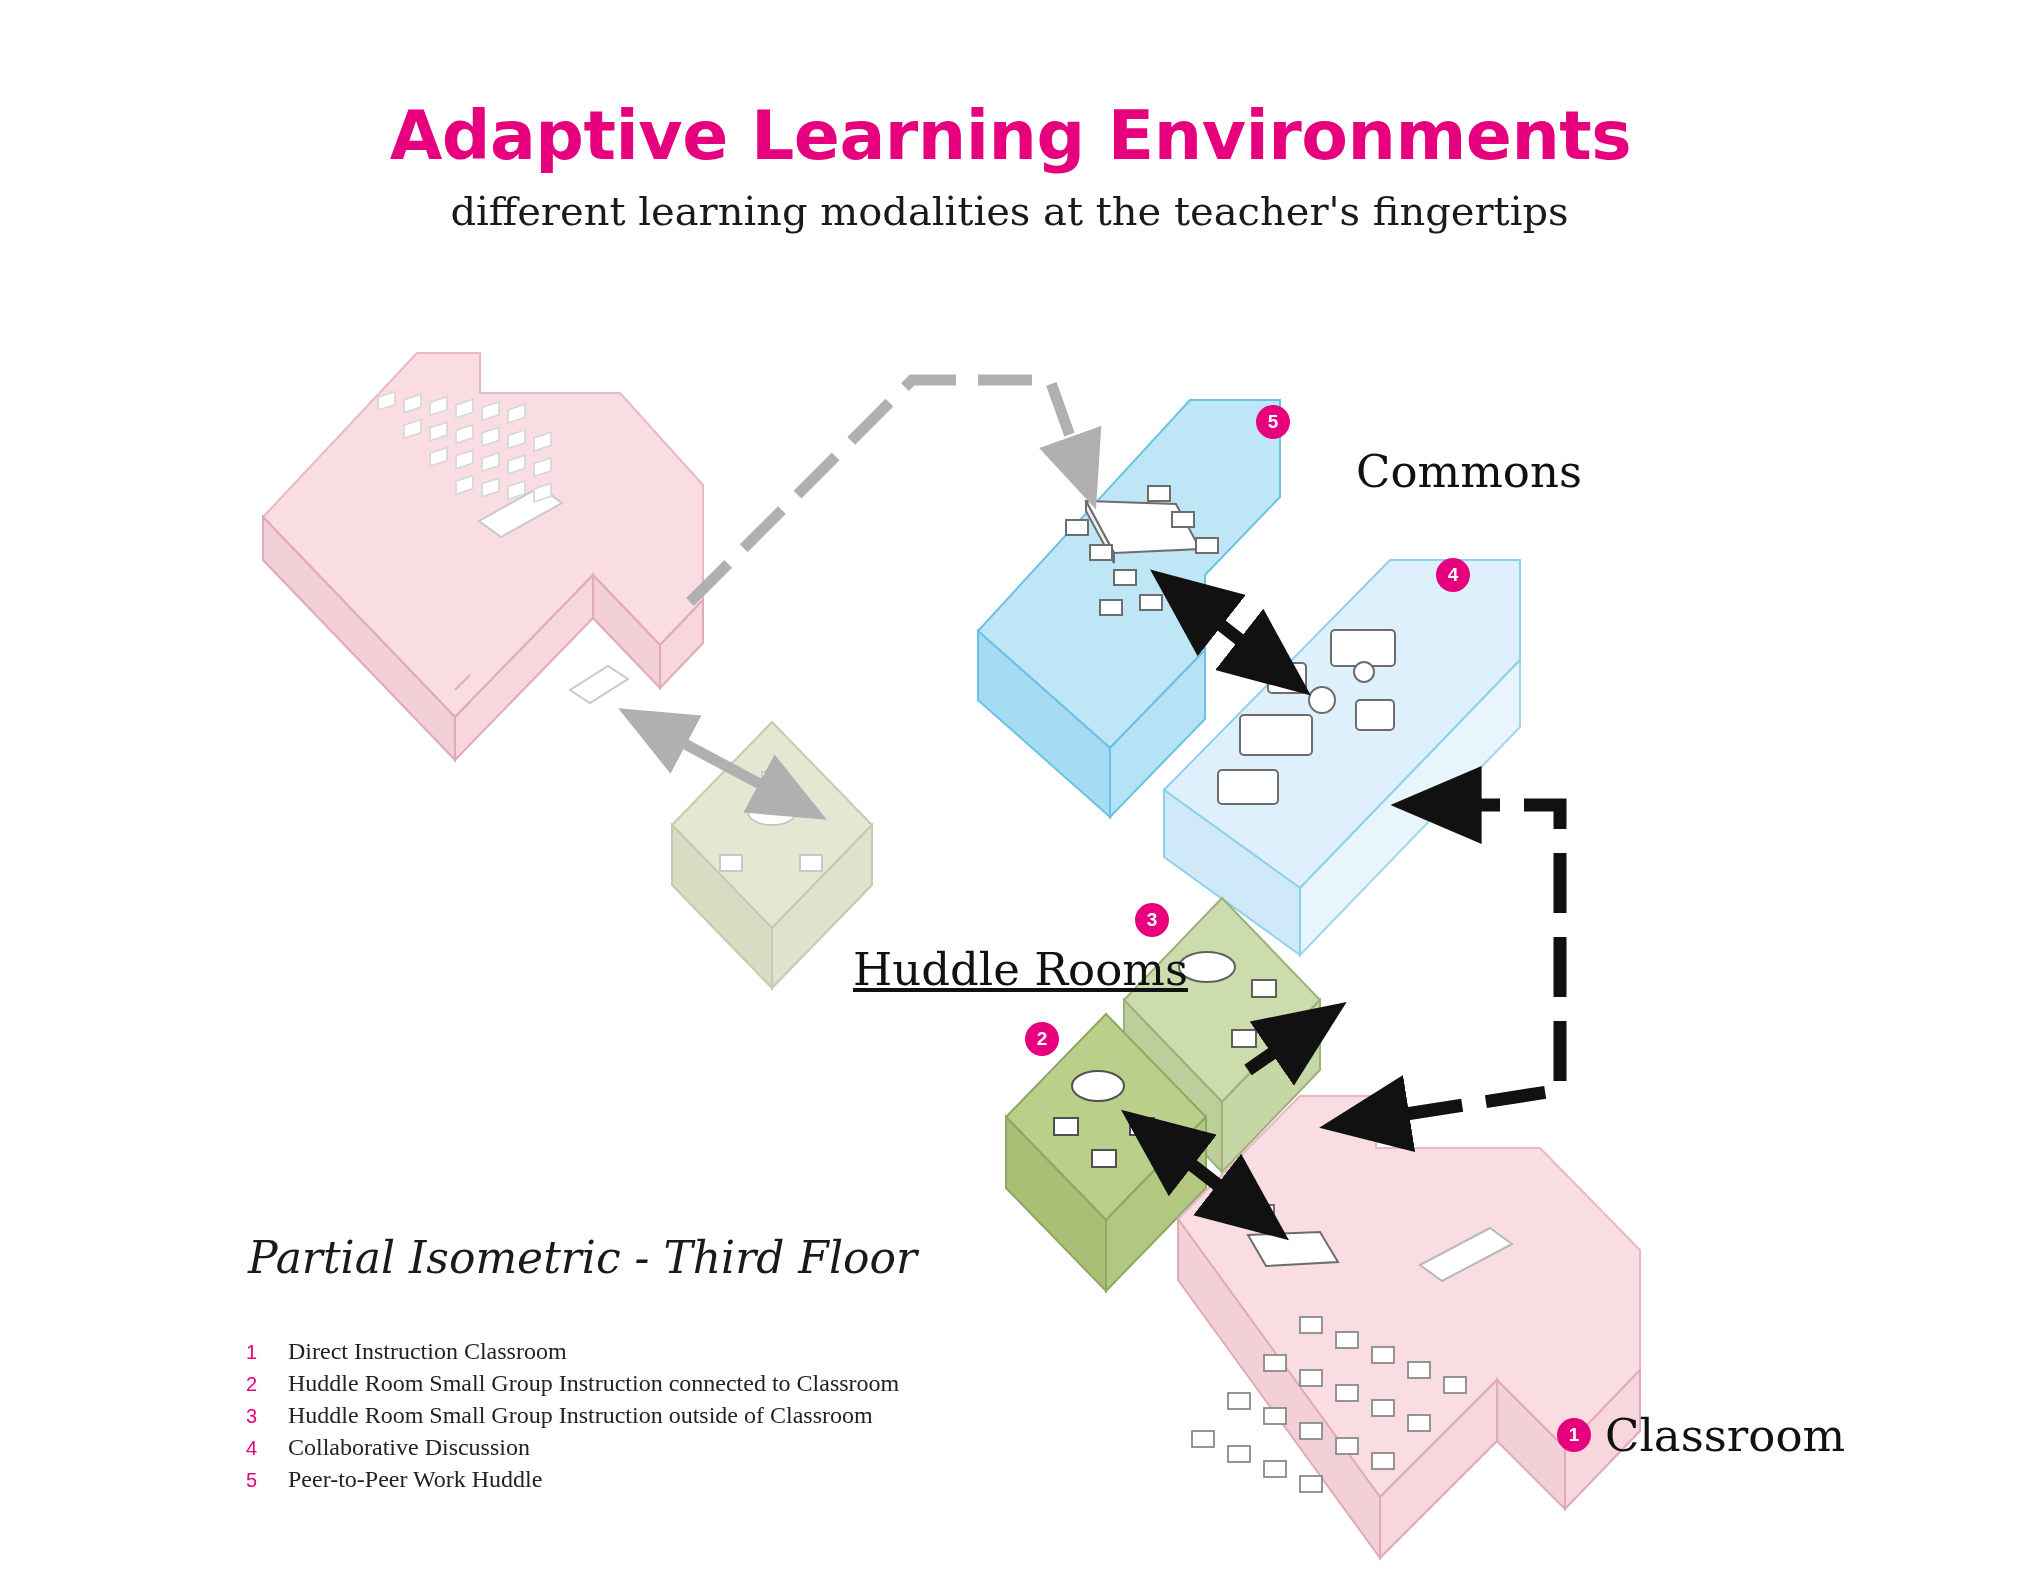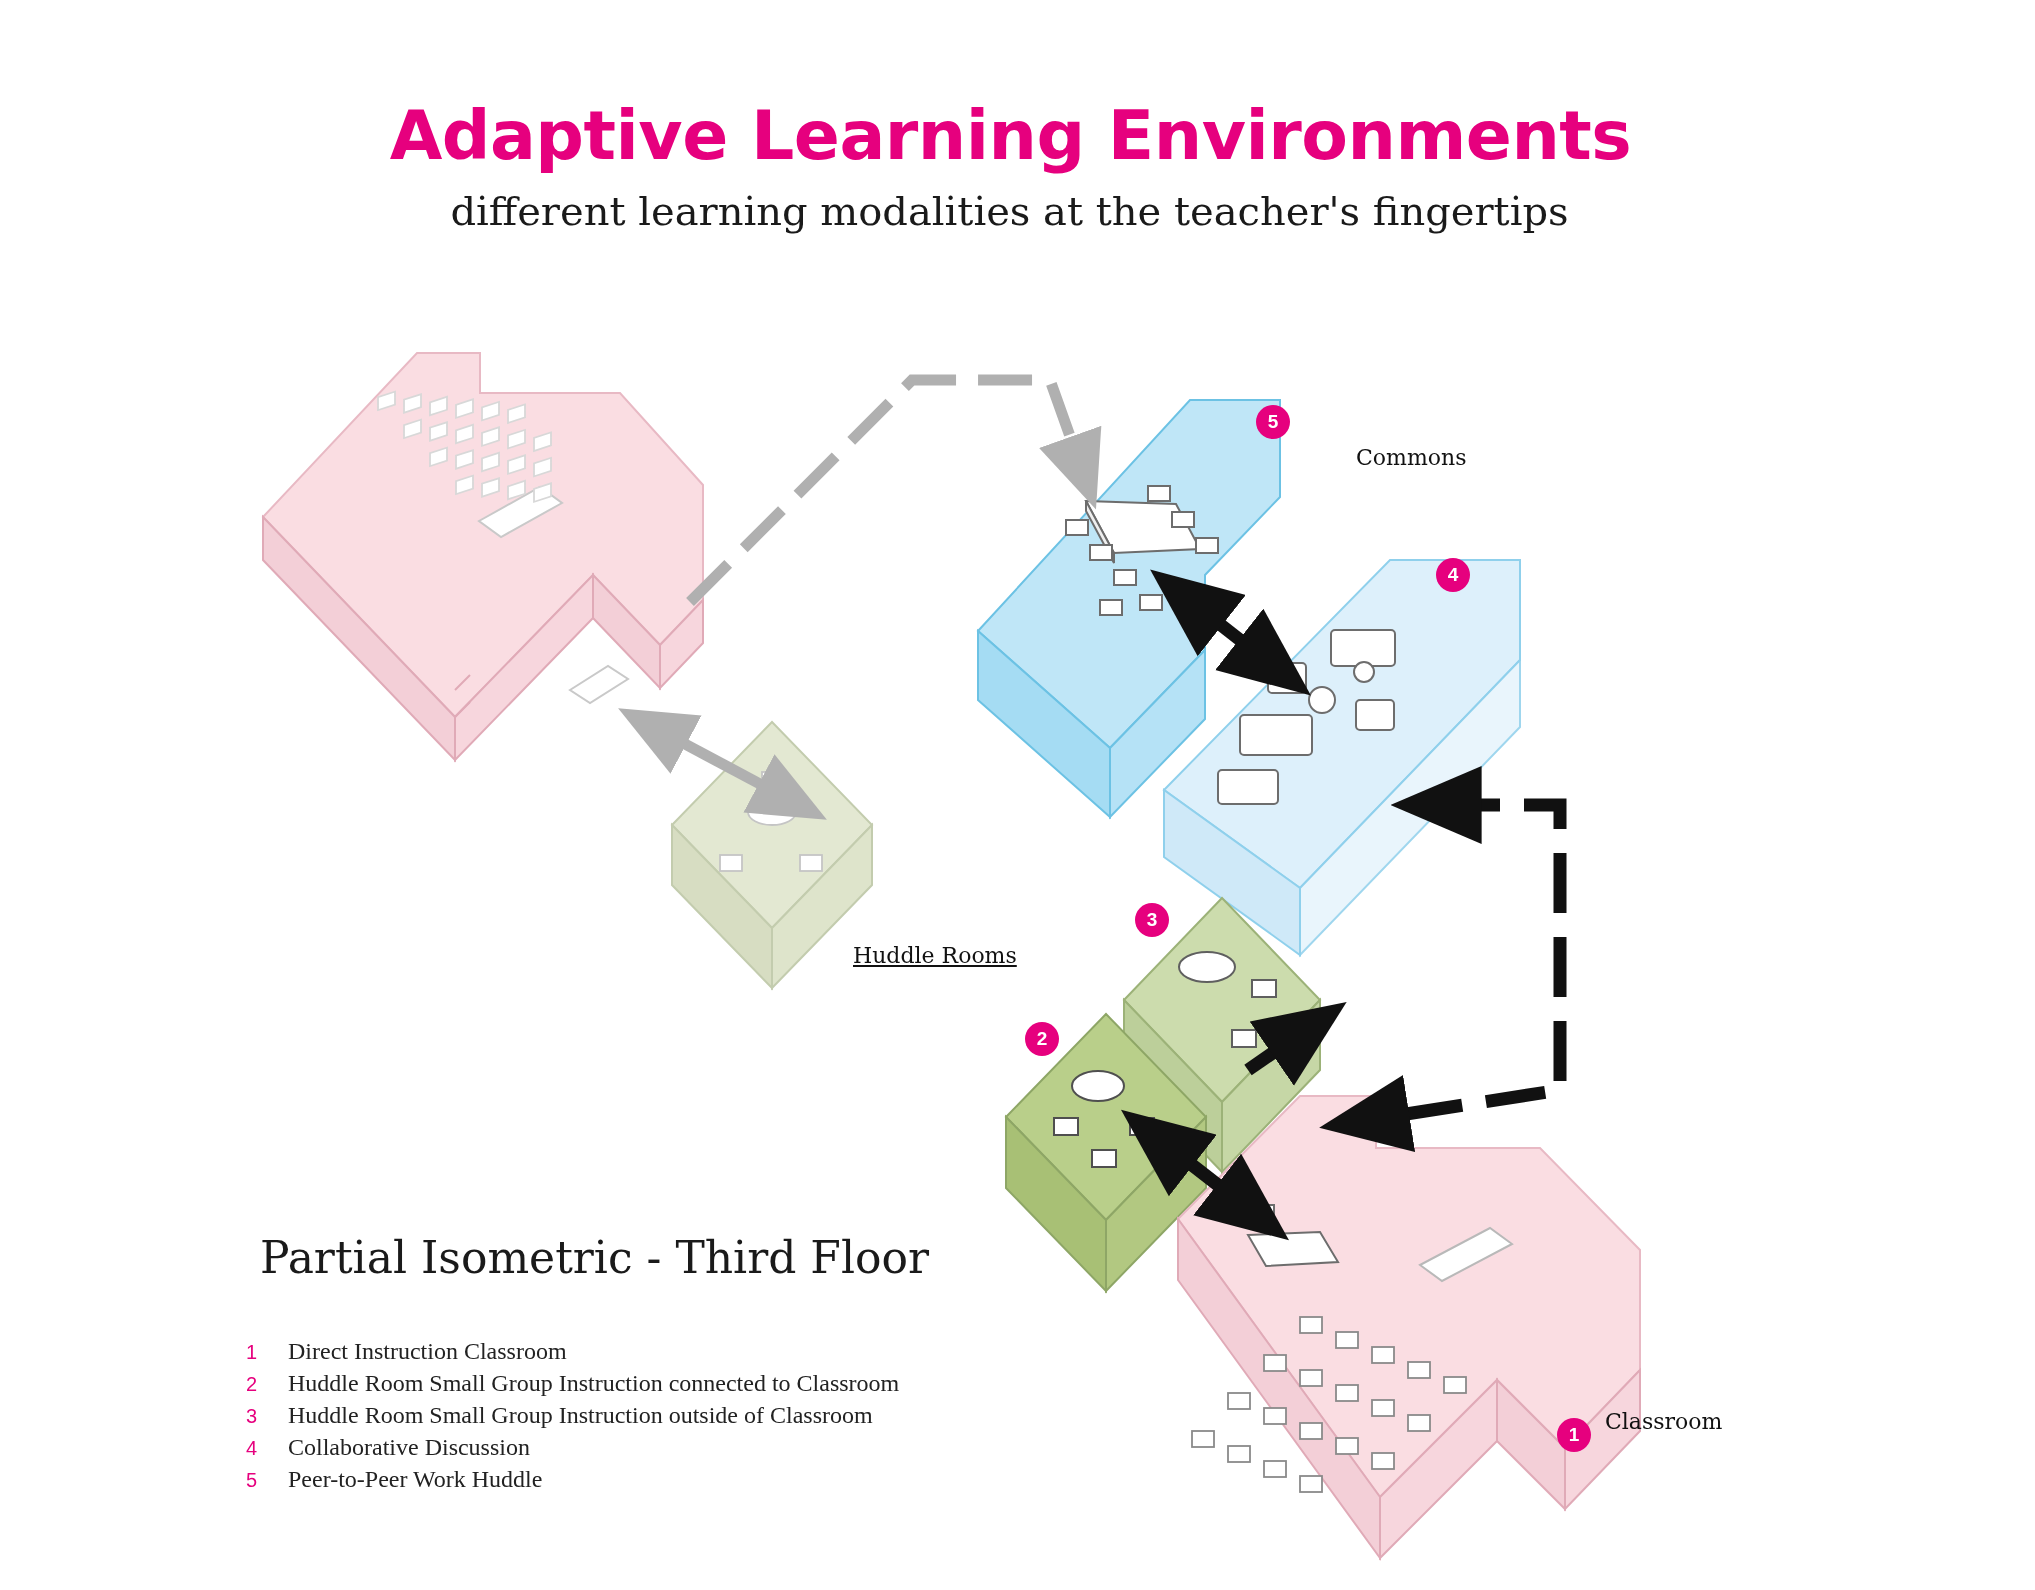--- a/index.html
+++ b/index.html
@@ -35,31 +35,32 @@
     position: absolute;
     left: 0; right: 16px;
     top: 188px;
     text-align: center;
     font-family: "DejaVu Serif", serif;
     font-size: 40px;
     color: #1a1a1a;
   }
   .iso-caption {
     position: absolute;
-    left: 260px;
+    left: 248px;
     top: 1232px;
     font-family: "DejaVu Serif", serif;
+    font-style: italic;
     font-size: 44px;
     color: #1a1a1a;
     white-space: nowrap;
   }
   .label {
     position: absolute;
     font-family: "DejaVu Serif", serif;
-    font-size: 22px;
+    font-size: 45px;
     color: #111111;
     white-space: nowrap;
   }
   #label-commons { left: 1356px; top: 445px; }
   #label-huddle  { left: 853px;  top: 943px; text-decoration: underline; }
   #label-classroom { left: 1605px; top: 1409px; }
 
   .legend {
     position: absolute;
     left: 246px;

